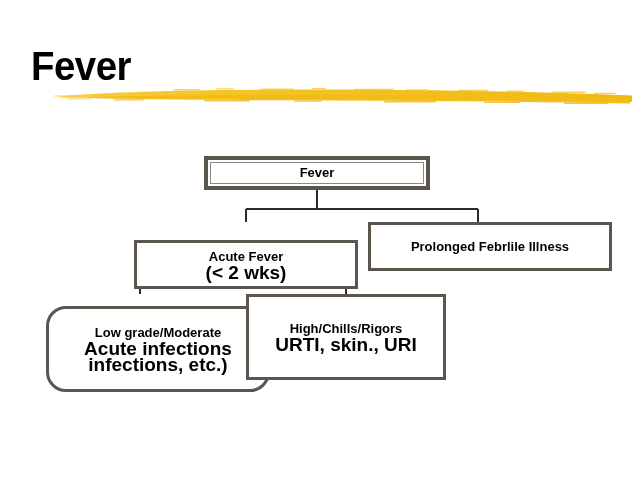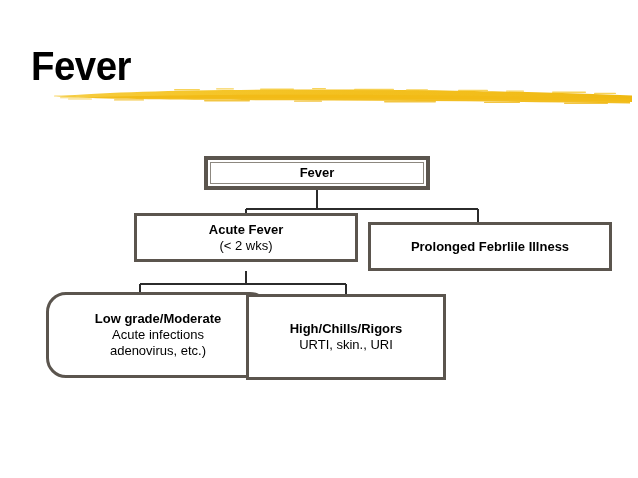--- a/index.html
+++ b/index.html
@@ -76,45 +76,45 @@
     box-sizing: border-box;
     padding: 0 4px;
   }
   .node-title {
     font-weight: bold;
     font-size: 13px;
     line-height: 16px;
     white-space: nowrap;
   }
   .node-line {
-    font-weight: normal;
-    font-size: 13px;
+    font-weight: bold;
+    font-size: 19px;
     line-height: 16px;
     white-space: nowrap;
   }
 
   
   #node-root {
     border-width: 4px;
   }
   #node-root .inner-frame {
     position: absolute;
     left: 2px;
     top: 2px;
     right: 2px;
     bottom: 2px;
     border: 1px solid #8d8880;
     pointer-events: none;
   }
 
   
   #node-root        { left: 204px; top: 156px; width: 226px; height: 34px; }
-  #node-acute       { left: 134px; top: 213px; width: 224px; height: 49px; }
+  #node-acute       { left: 134px; top: 240px; width: 224px; height: 49px; }
   #node-prolonged   { left: 368px; top: 222px; width: 244px; height: 49px; }
-  #node-lowgrade    { left: 46px;  top: 292px; width: 224px; height: 86px; border-radius: 20px; }
+  #node-lowgrade    { left: 46px;  top: 306px; width: 224px; height: 86px; border-radius: 20px; }
   #node-high        { left: 246px; top: 294px; width: 200px; height: 86px; justify-content: center; }
 </style>
 </head>
 <body>
 
 <div id="slide-title">Fever</div>
 
 <div id="title-underline">
   <svg width="580" height="26" viewBox="0 0 580 26" xmlns="http://www.w3.org/2000/svg">
     <defs>
@@ -201,21 +201,21 @@
   <div class="node" id="node-prolonged">
     <div class="inner">
       <div class="node-title">Prolonged Febrlile Illness</div>
     </div>
   </div>
 
   <div class="node" id="node-lowgrade">
     <div class="inner">
       <div class="node-title">Low grade/Moderate</div>
       <div class="node-line">Acute infections</div>
-      <div class="node-line">adenovirus, etc.)</div>
+      <div class="node-line">infections, etc.)</div>
     </div>
   </div>
 
   <div class="node" id="node-high">
     <div class="inner">
       <div class="node-title">High/Chills/Rigors</div>
       <div class="node-line">URTI, skin., URI</div>
     </div>
   </div>
 

